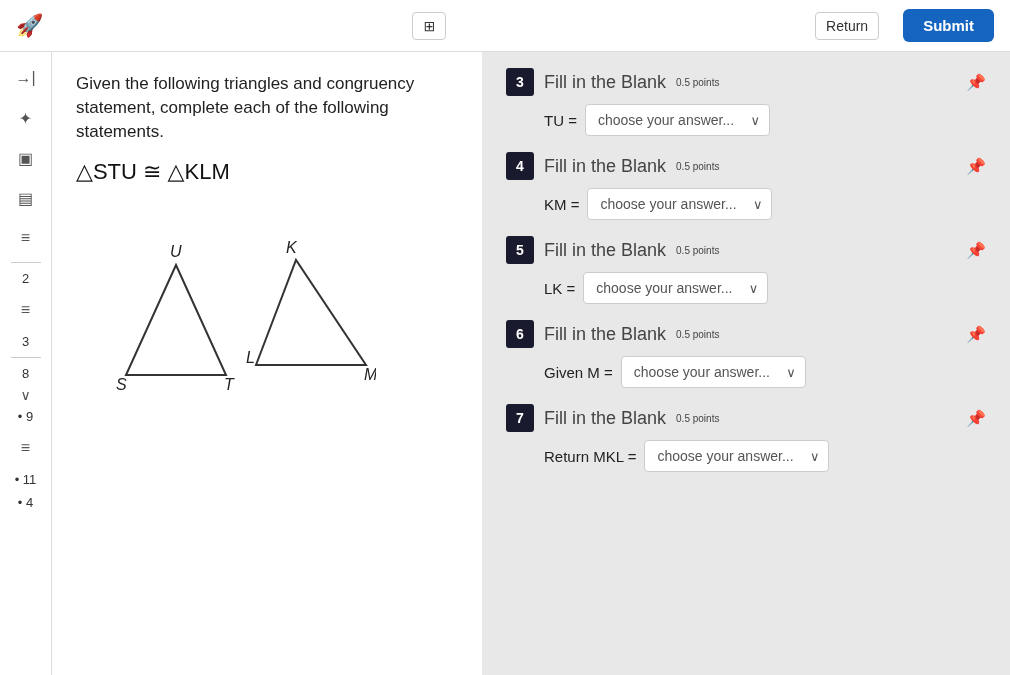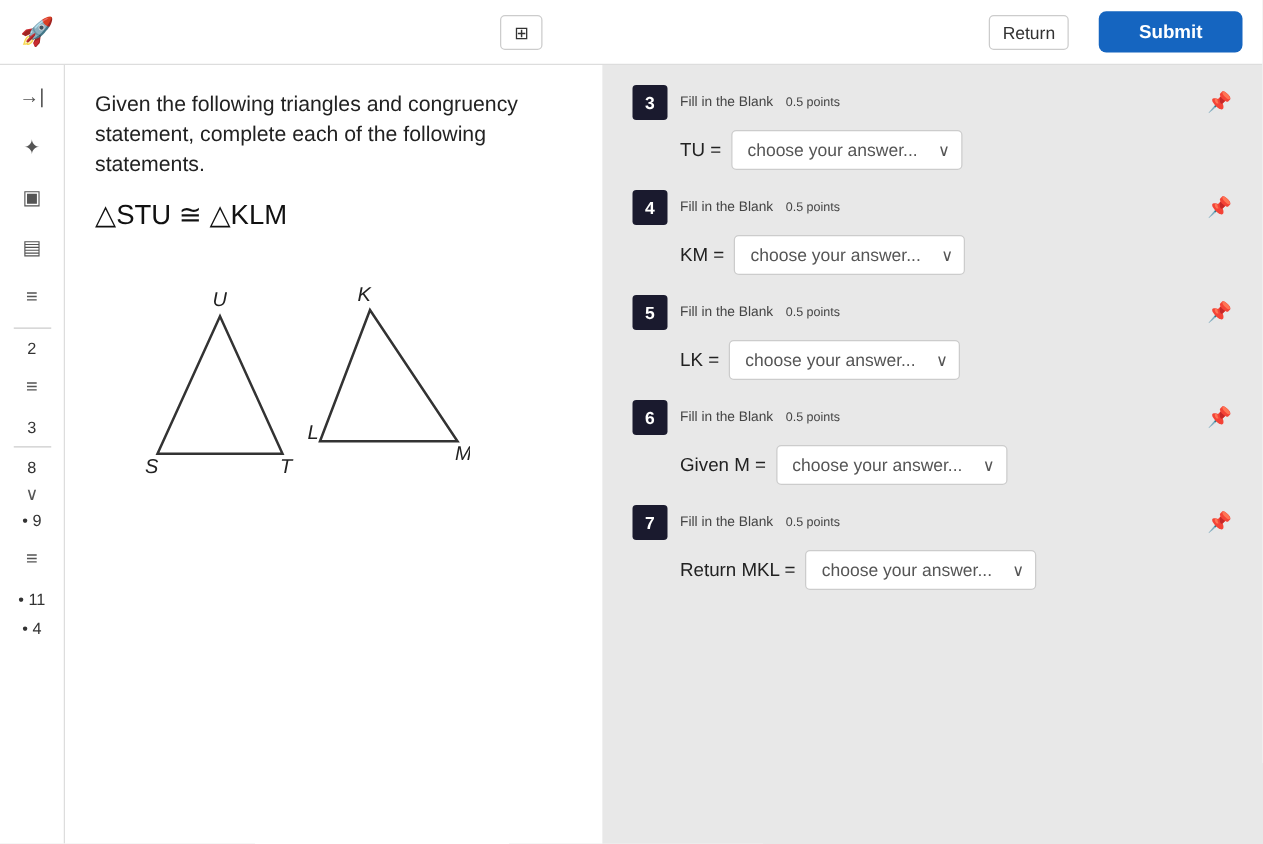--- a/index.html
+++ b/index.html
@@ -36,21 +36,21 @@
       cursor: pointer;
       font-size: 14px;
       color: #333;
     }
 
     .submit-btn {
       background: #1565c0;
       color: #fff;
       border: none;
       border-radius: 6px;
-      padding: 8px 32px;
+      padding: 8px 20px;
       font-size: 15px;
       font-weight: bold;
       cursor: pointer;
     }
 
     .rocket-icon { font-size: 22px; }
 
     
     .main-content {
       display: flex;
@@ -114,21 +114,21 @@
     .instructions {
       font-size: 17px;
       color: #222;
       margin-bottom: 16px;
       line-height: 1.4;
     }
 
     .congruence-statement {
       font-size: 22px;
       font-weight: 500;
-      margin-bottom: 8px;
+      margin-bottom: 20px;
       color: #111;
     }
 
     .triangle-diagram {
       width: 280px;
       height: 200px;
       margin-left: 20px;
     }
 
     
@@ -161,21 +161,21 @@
       width: 28px;
       height: 28px;
       display: flex;
       align-items: center;
       justify-content: center;
       border-radius: 3px;
       flex-shrink: 0;
     }
 
     .fill-blank-label {
-      font-size: 11px;
+      font-size: 18px;
       color: #444;
       font-weight: 500;
     }
 
     .points-label {
       font-size: 10px;
       color: #444;
     }
 
     .pin-icon {

